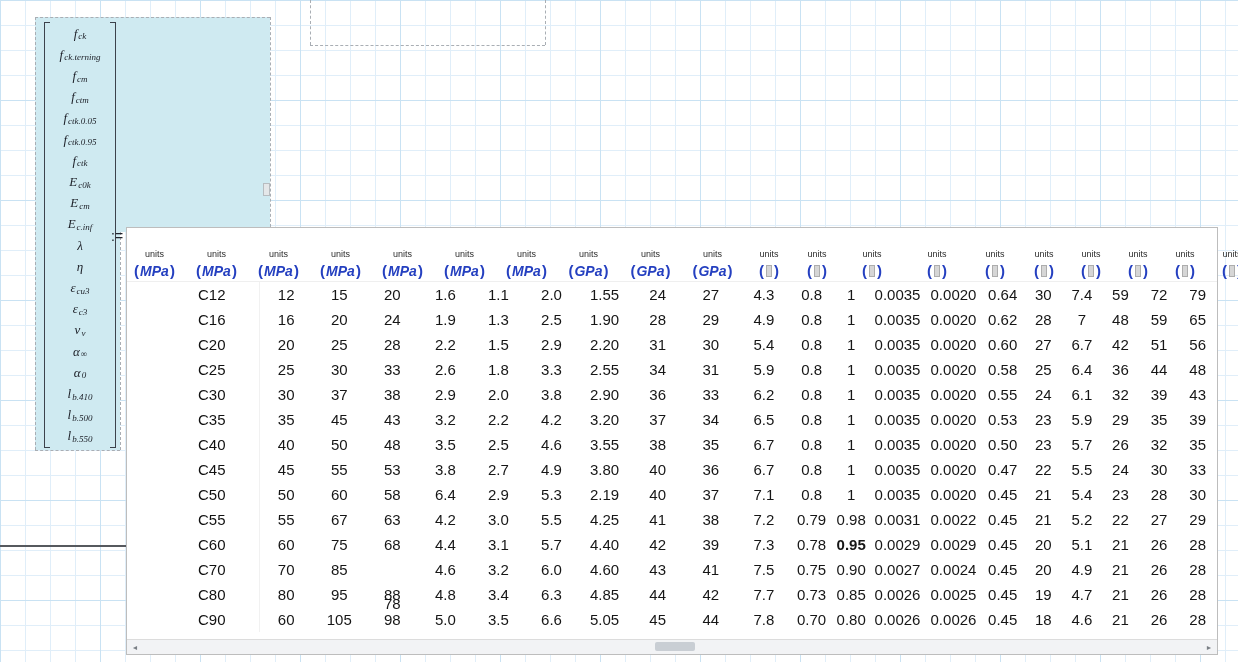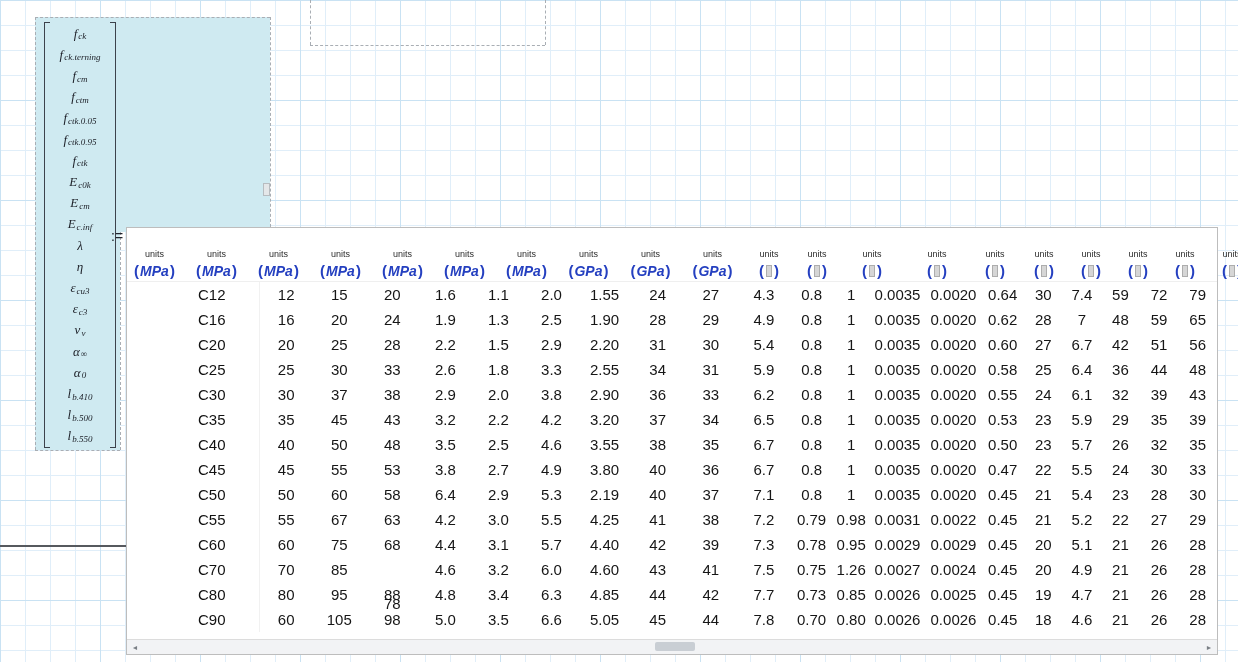--- a/index.html
+++ b/index.html
@@ -567,21 +567,21 @@
           <div class="v-cell" style="width: 55px;">75</div>
           <div class="v-cell" style="width: 55px;">68</div>
           <div class="v-cell" style="width: 55px;">4.4</div>
           <div class="v-cell" style="width: 55px;">3.1</div>
           <div class="v-cell" style="width: 55px;">5.7</div>
           <div class="v-cell" style="width: 55px;">4.40</div>
           <div class="v-cell" style="width: 55px;">42</div>
           <div class="v-cell" style="width: 55px;">39</div>
           <div class="v-cell" style="width: 55px;">7.3</div>
           <div class="v-cell" style="width: 44px;">0.78</div>
-          <div class="v-cell" style="width: 38px;">0.95</div>
+          <div class="v-cell" style="width: 38px; font-weight: bold;">0.95</div>
           <div class="v-cell" style="width: 58px;">0.0029</div>
           <div class="v-cell" style="width: 58px;">0.0029</div>
           <div class="v-cell" style="width: 44px;">0.45</div>
           <div class="v-cell" style="width: 40px;">20</div>
           <div class="v-cell" style="width: 40px;">5.1</div>
           <div class="v-cell" style="width: 40px;">21</div>
           <div class="v-cell" style="width: 40px;">26</div>
           <div class="v-cell" style="width: 40px;">28</div>
         </div>
         <div class="t-row">
@@ -590,21 +590,21 @@
           <div class="v-cell" style="width: 55px;">85</div>
           <div class="v-cell" style="width: 55px; margin-top: 34px;">78</div>
           <div class="v-cell" style="width: 55px;">4.6</div>
           <div class="v-cell" style="width: 55px;">3.2</div>
           <div class="v-cell" style="width: 55px;">6.0</div>
           <div class="v-cell" style="width: 55px;">4.60</div>
           <div class="v-cell" style="width: 55px;">43</div>
           <div class="v-cell" style="width: 55px;">41</div>
           <div class="v-cell" style="width: 55px;">7.5</div>
           <div class="v-cell" style="width: 44px;">0.75</div>
-          <div class="v-cell" style="width: 38px;">1.26</div>
+          <div class="v-cell" style="width: 38px;">0.90</div>
           <div class="v-cell" style="width: 58px;">0.0027</div>
           <div class="v-cell" style="width: 58px;">0.0024</div>
           <div class="v-cell" style="width: 44px;">0.45</div>
           <div class="v-cell" style="width: 40px;">20</div>
           <div class="v-cell" style="width: 40px;">4.9</div>
           <div class="v-cell" style="width: 40px;">21</div>
           <div class="v-cell" style="width: 40px;">26</div>
           <div class="v-cell" style="width: 40px;">28</div>
         </div>
         <div class="t-row">

